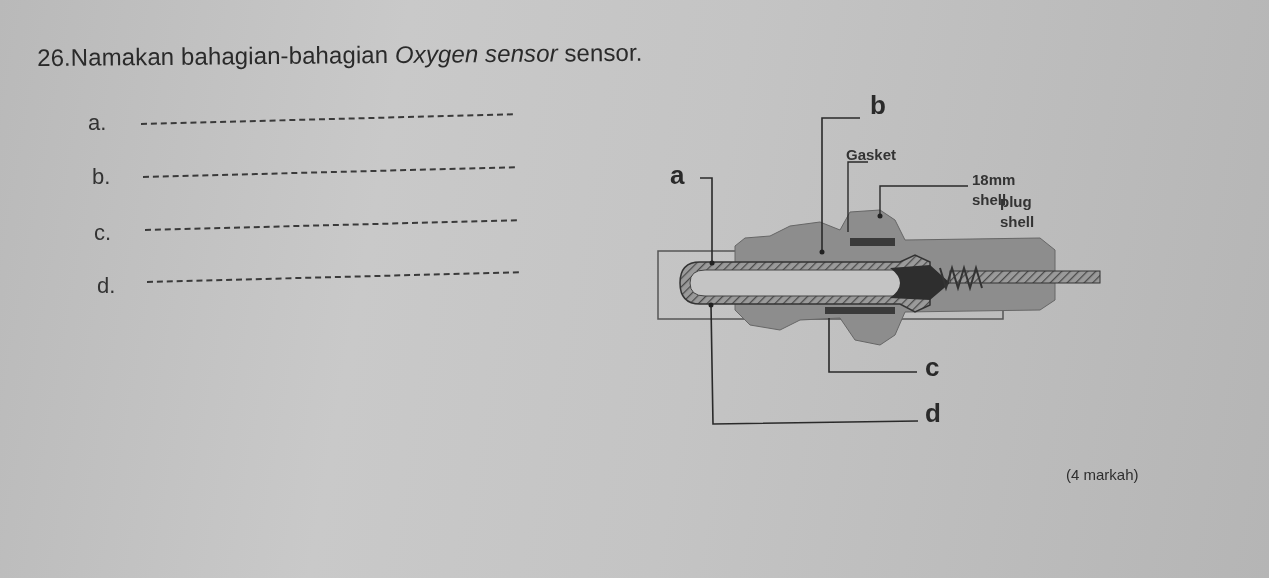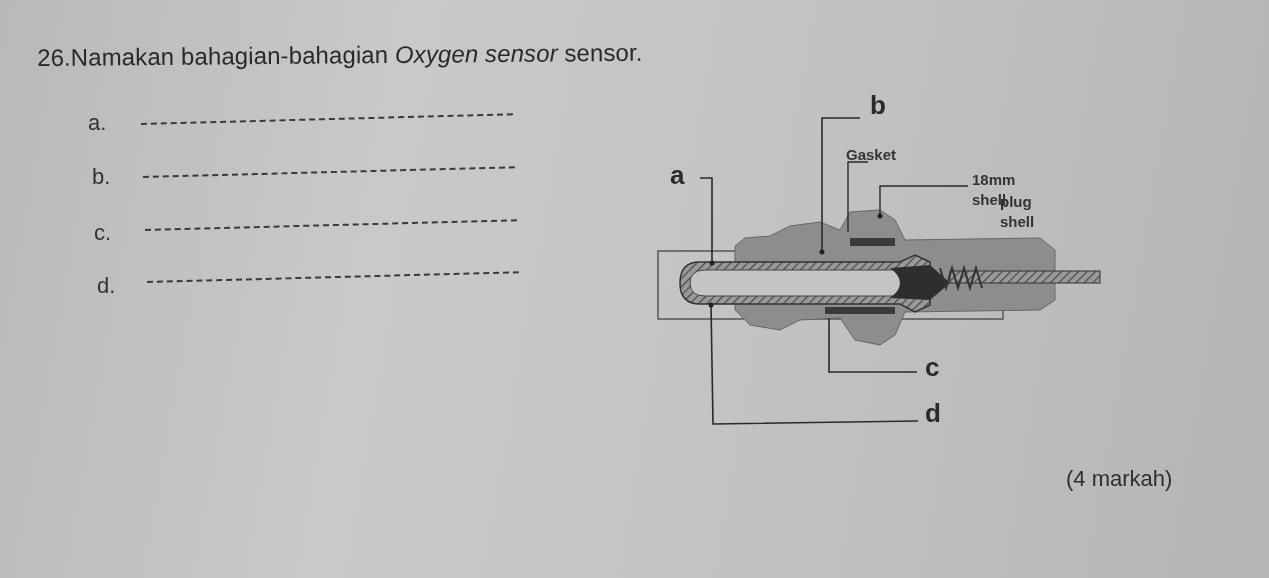--- a/index.html
+++ b/index.html
@@ -19,21 +19,21 @@
     .answer-label {
       position: absolute; font-size: 22px; color: #333;
     }
     .answer-line {
       position: absolute; height: 0;
       border-top: 2px dashed #3a3a3a;
       transform-origin: left center;
     }
     .marks {
       position: absolute; left: 1066px; top: 466px;
-      font-size: 22px; color: #2e2e2e;
+      font-size: 15px; color: #2e2e2e;
     }
     .diagram { position: absolute; left: 0; top: 0; }
     .diag-label {
       position: absolute; font-weight: bold; font-size: 26px; color: #2a2a2a;
     }
     .diag-small {
       position: absolute; font-size: 15px; color: #333; line-height: 20px;
       font-weight: bold;
     }
   </style>

